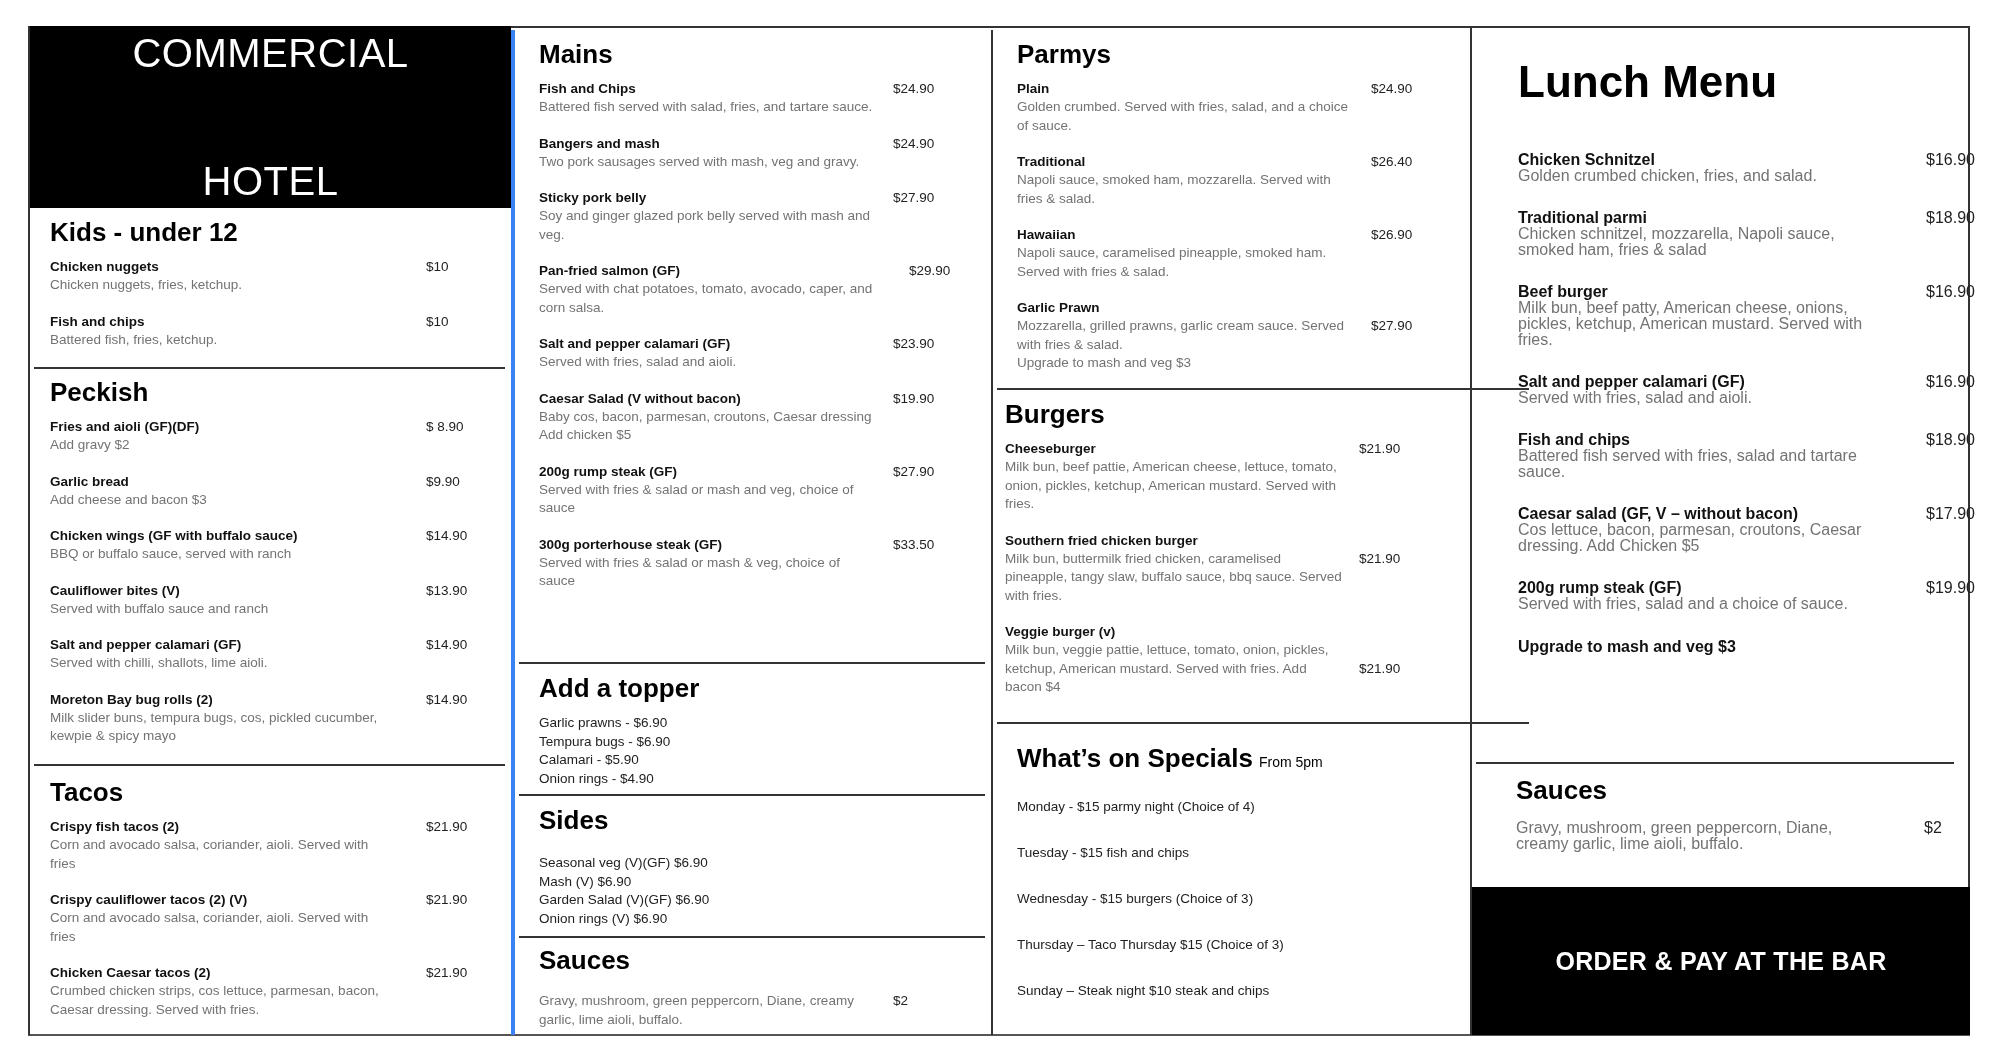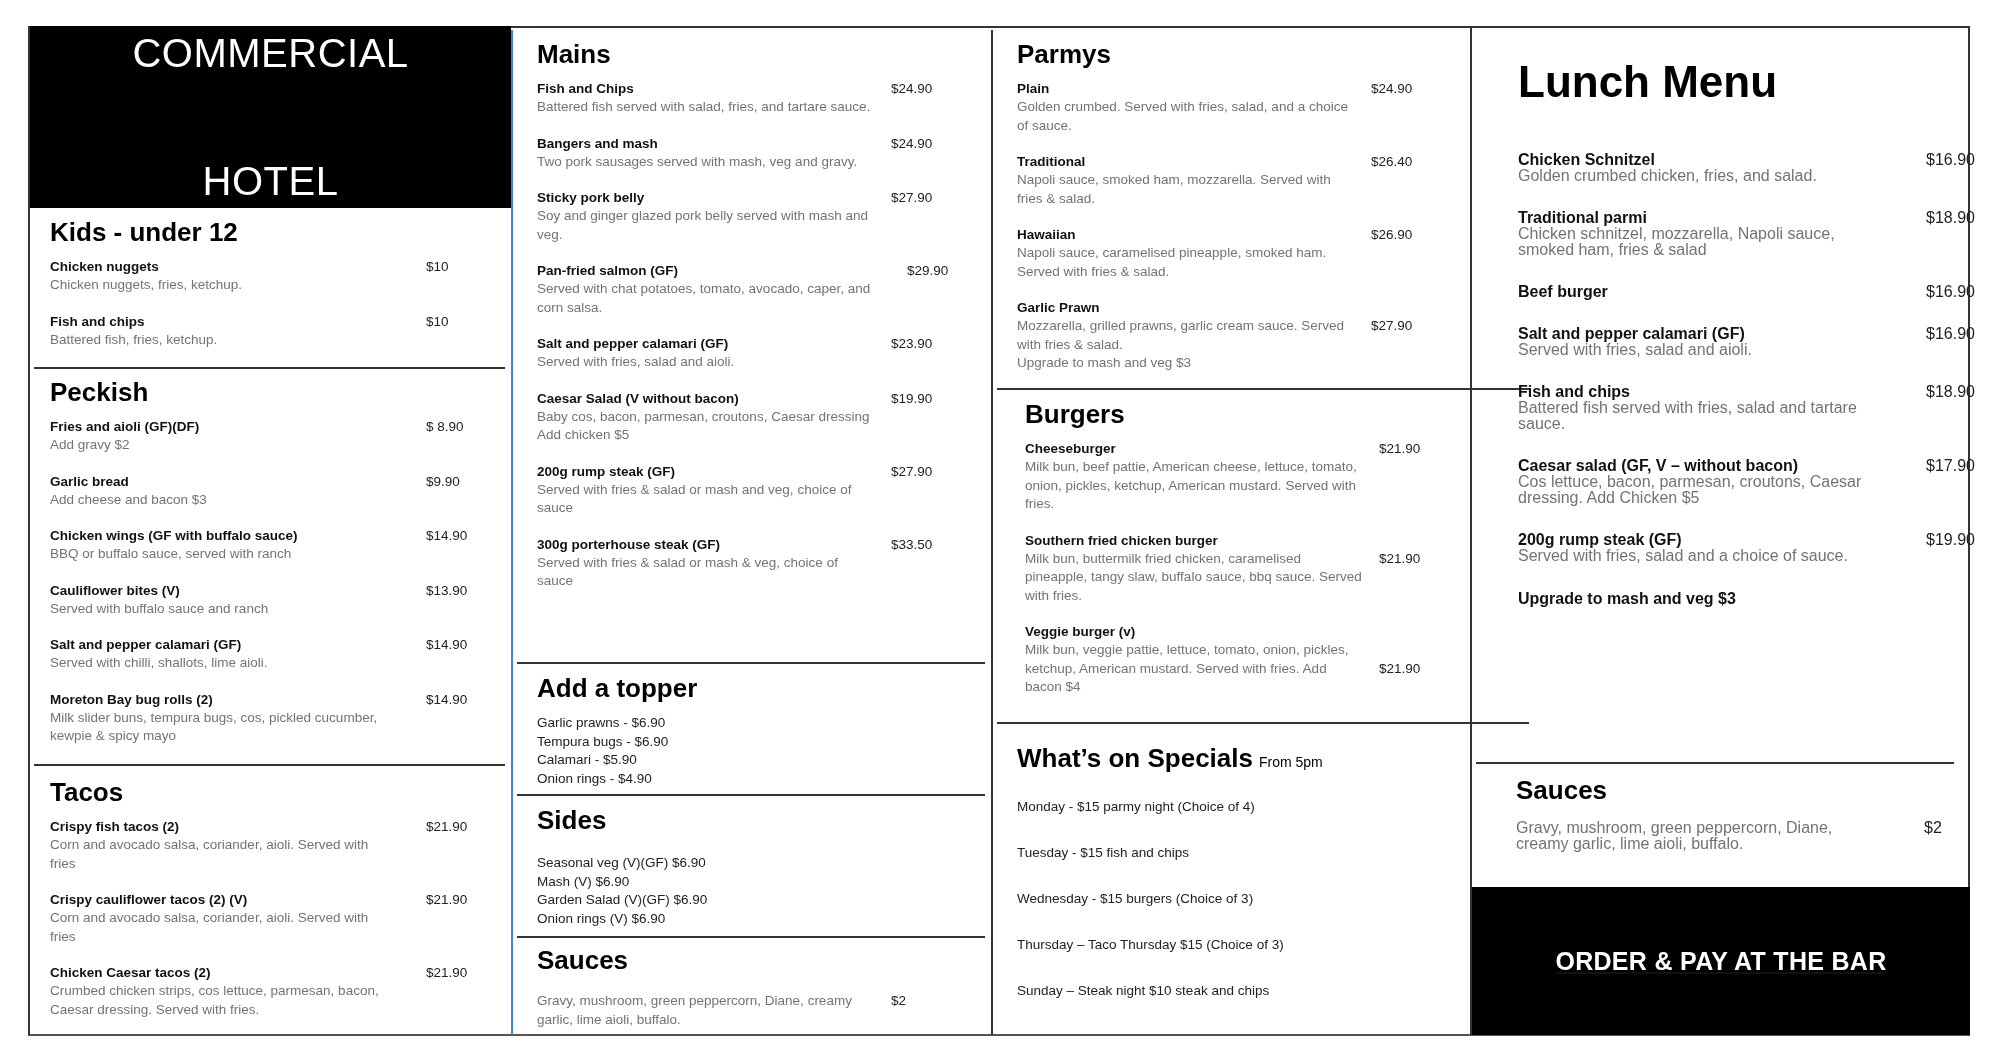--- a/index.html
+++ b/index.html
@@ -4,21 +4,21 @@
 <style>
   * { box-sizing: border-box; margin: 0; padding: 0; }
   html, body { width: 2000px; height: 1061px; background: #ffffff; overflow: hidden; }
   body { position: relative; font-family: "Liberation Sans", "DejaVu Sans", sans-serif; color: #111; }
 
   .frame-top { position: absolute; left: 28px; top: 26px; width: 1942px; height: 2px; background: #333; }
   .frame-bottom { position: absolute; left: 28px; top: 1034px; width: 1942px; height: 2px; background: #555; }
 
   .col { position: absolute; top: 26px; height: 1009px; }
   .col-1 { left: 28px; width: 483px; border-left: 2px solid #333; }
-  .col-2 { left: 511px; width: 480px; border-left: 2px solid #3b82f6; top: 30px; height: 1005px; }
+  .col-2 { left: 511px; width: 480px; border-left: 4px solid #3b82f6; top: 30px; height: 1005px; }
   .col-3 { left: 991px; width: 544px; border-left: 2px solid #333; top: 30px; height: 1005px; }
   .col-4 { left: 1470px; width: 500px; border-left: 2px solid #333; border-right: 2px solid #333; }
 
   .brand-block { position: absolute; left: 0; top: 0; width: 481px; height: 182px; background: #000;
     display: flex; flex-direction: column; align-items: center; justify-content: space-between; }
   .brand-line { color: #fff; font-size: 40px; font-weight: 400; letter-spacing: 0.5px; line-height: 54px; }
 
   .section { position: absolute; left: 0; right: 0; }
   .divider { position: absolute; left: 4px; right: 6px; height: 2px; background: #333; }
 
@@ -33,21 +33,21 @@
   .plain-list .line { font-size: 13.5px; color: #222; line-height: 18.5px; }
 
   .lunch-title { font-size: 44px; font-weight: 700; color: #000; line-height: 52px; }
   .lunch-item { position: relative; margin-bottom: 26px; }
   .lunch-item .item-name { font-size: 16px; line-height: 16px; }
   .lunch-item .item-desc { font-size: 16px; line-height: 16px; width: 360px; }
   .lunch-item .item-price { font-size: 16px; line-height: 16px; left: 408px; }
   .lunch-upgrade { font-size: 16px; font-weight: 700; }
 
   .order-bar { position: absolute; left: 0; right: -2px; bottom: 0; height: 148px; background: #000;
-    display: flex; align-items: center; justify-content: center; text-decoration: underline; }
+    display: flex; align-items: center; justify-content: center; }
   .order-text { color: #fff; font-size: 25px; font-weight: 700; letter-spacing: 0.3px; }
 
   .specials .line { font-size: 13.5px; color: #222; line-height: 18px; margin-bottom: 28px; }
 </style>
 </head>
 <body>
 
 <div class="frame-top"></div>
 <div class="frame-bottom"></div>
 
@@ -221,21 +221,21 @@
     </div>
     <div class="item">
       <div class="item-name">Garlic Prawn</div>
       <div class="item-desc">Mozzarella, grilled prawns, garlic cream sauce. Served with fries &amp; salad.</div>
       <div class="item-desc">Upgrade to mash and veg $3</div>
       <div class="item-price" style="left:354px; top:18px;">$27.90</div>
     </div>
   </div>
   <div class="divider" style="top:358px;"></div>
 
-  <div class="section" style="top:368px; padding-left:32px;">
+  <div class="section" style="top:368px; padding-left:12px;">
     <div class="sec-title">Burgers</div>
     <div class="item">
       <div class="item-name">Cheeseburger</div>
       <div class="item-desc">Milk bun, beef pattie, American cheese, lettuce, tomato, onion, pickles, ketchup, American mustard. Served with fries.</div>
       <div class="item-price" style="left:354px;">$21.90</div>
     </div>
     <div class="item">
       <div class="item-name">Southern fried chicken burger</div>
       <div class="item-desc">Milk bun, buttermilk fried chicken, caramelised pineapple, tangy slaw, buffalo sauce, bbq sauce. Served with fries.</div>
       <div class="item-price" style="left:354px; top:18px;">$21.90</div>
@@ -268,20 +268,21 @@
       <div class="item-desc">Golden crumbed chicken, fries, and salad.</div>
       <div class="item-price">$16.90</div>
     </div>
     <div class="lunch-item">
       <div class="item-name">Traditional parmi</div>
       <div class="item-desc">Chicken schnitzel, mozzarella, Napoli sauce, smoked ham, fries &amp; salad</div>
       <div class="item-price">$18.90</div>
     </div>
     <div class="lunch-item">
       <div class="item-name">Beef burger</div>
+      <div class="item-desc">Milk bun, beef patty, American cheese, onions, pickles, ketchup, American mustard. Served with fries.</div>
       <div class="item-price">$16.90</div>
     </div>
     <div class="lunch-item">
       <div class="item-name">Salt and pepper calamari (GF)</div>
       <div class="item-desc">Served with fries, salad and aioli.</div>
       <div class="item-price">$16.90</div>
     </div>
     <div class="lunch-item">
       <div class="item-name">Fish and chips</div>
       <div class="item-desc">Battered fish served with fries, salad and tartare sauce.</div>

